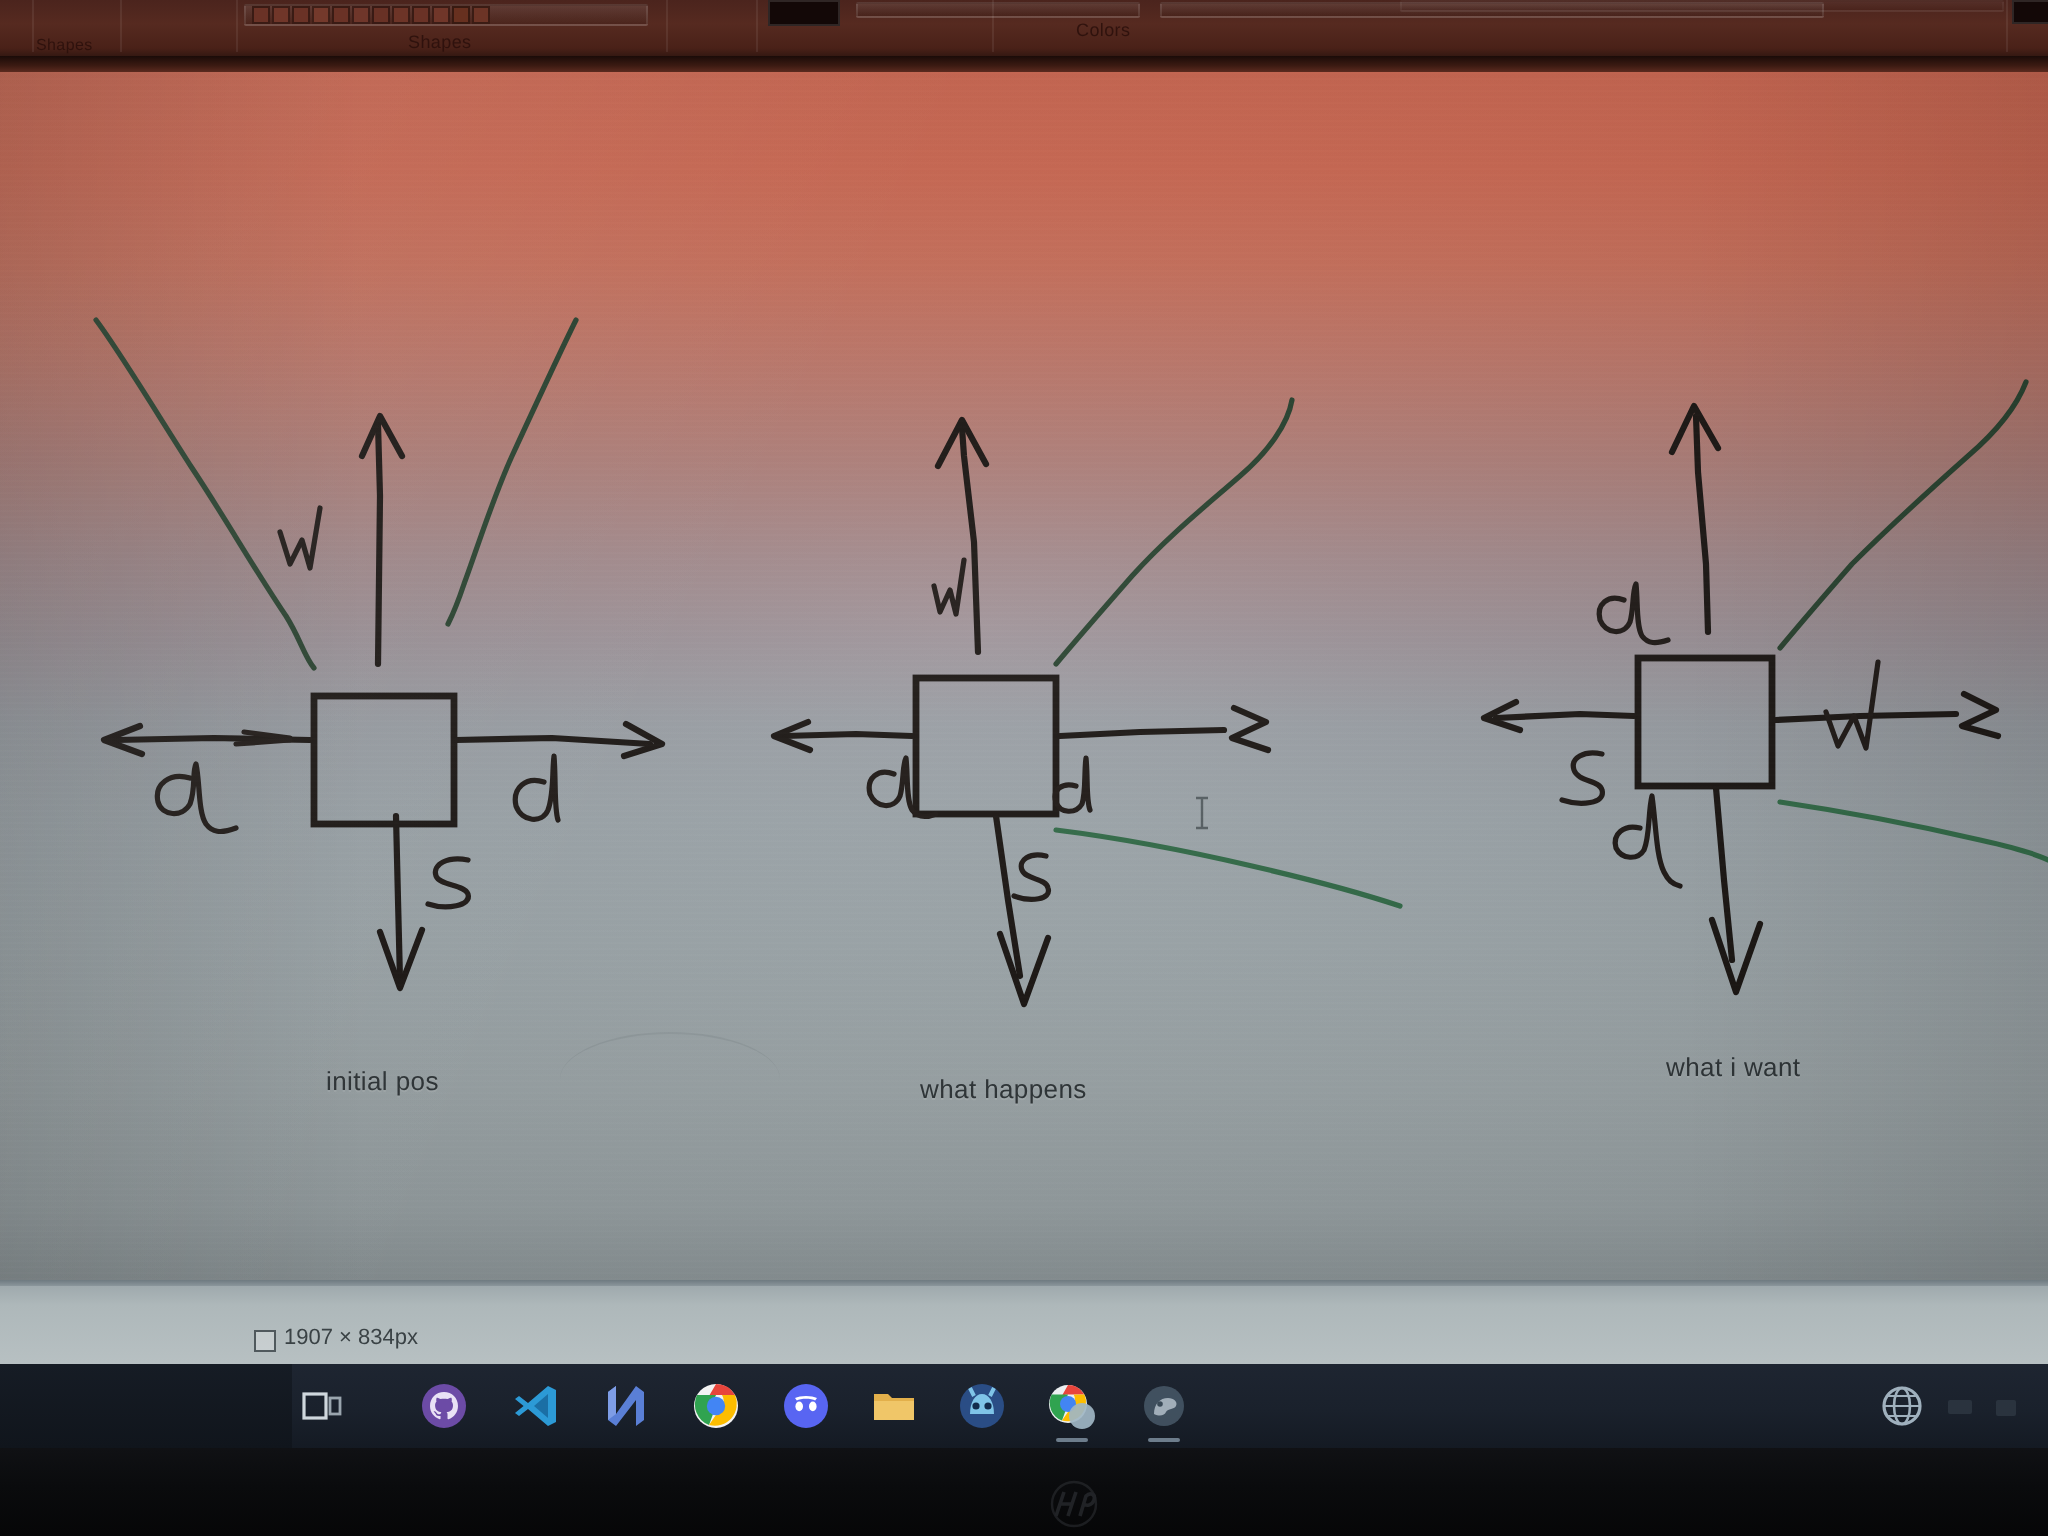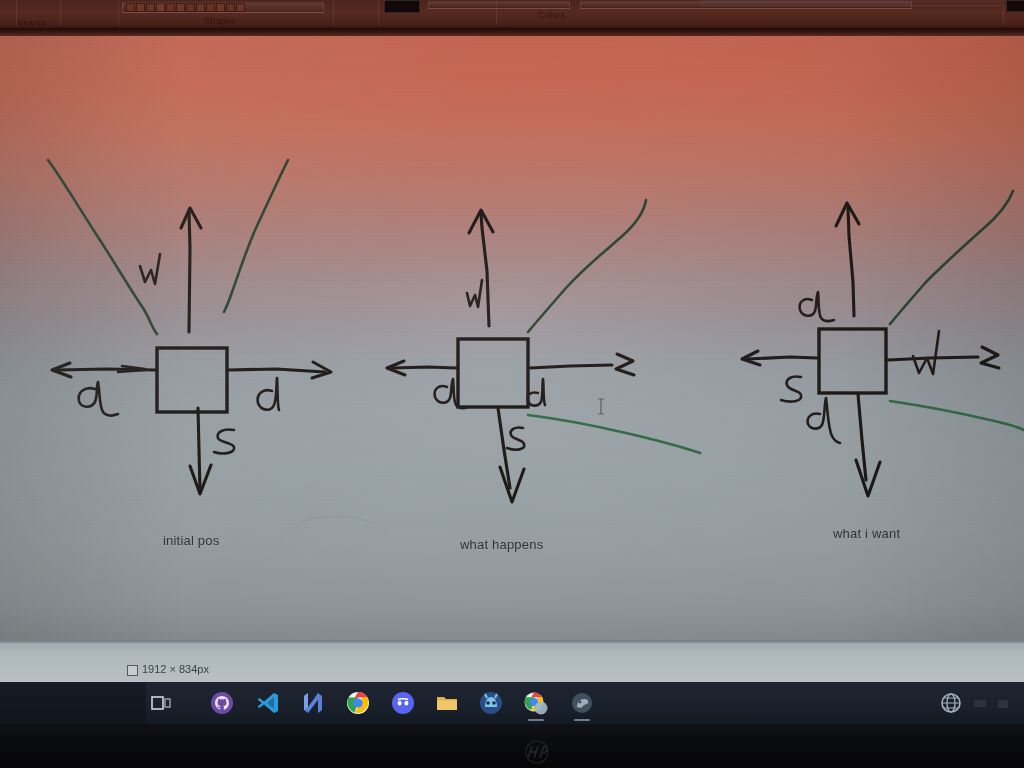--- a/index.html
+++ b/index.html
@@ -238,21 +238,21 @@
     <div class="caption" style="left:833px;top:490px;">what i want</div>
 
     <div id="scanlines"></div>
   </div>
   <div id="glare"></div>
 
   <div id="statusbar">
     <div class="sb-divider"></div>
   </div>
   <div id="sizebox"></div>
-  <div id="sizetext">1912 × 834px</div>
+  <div id="sizetext">1907 × 834px</div>
 
   <div id="taskbar">
     
   </div>
 
   <div id="tb-left">
     
     
   </div>
 

